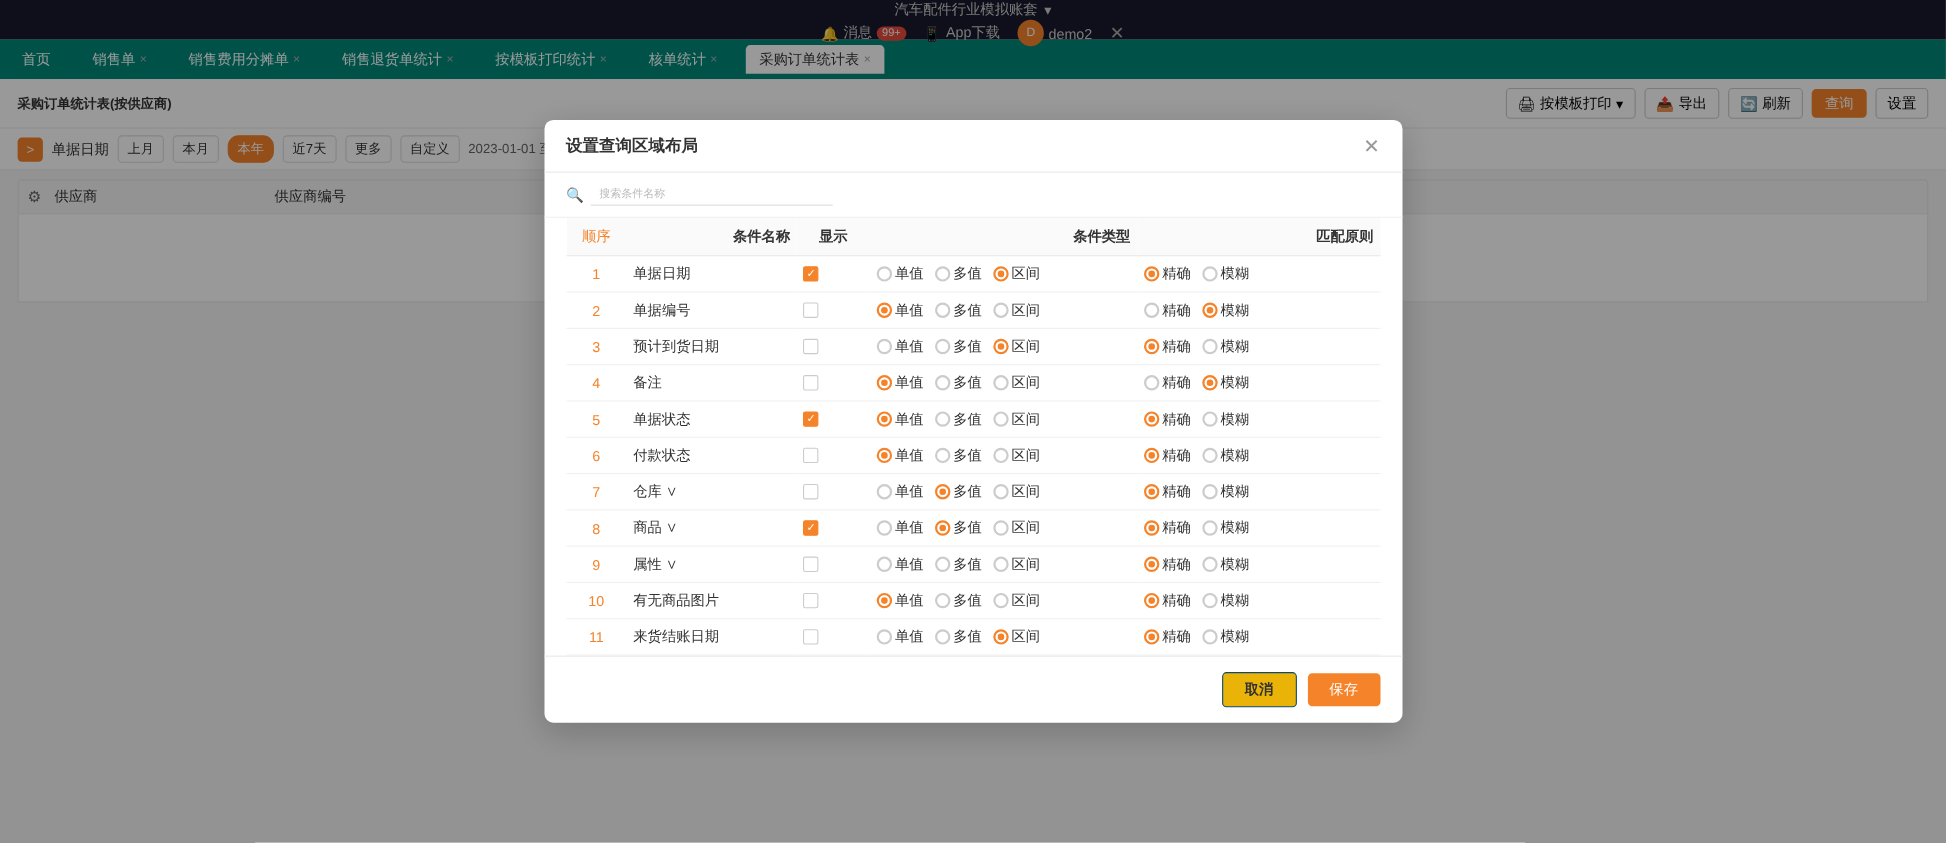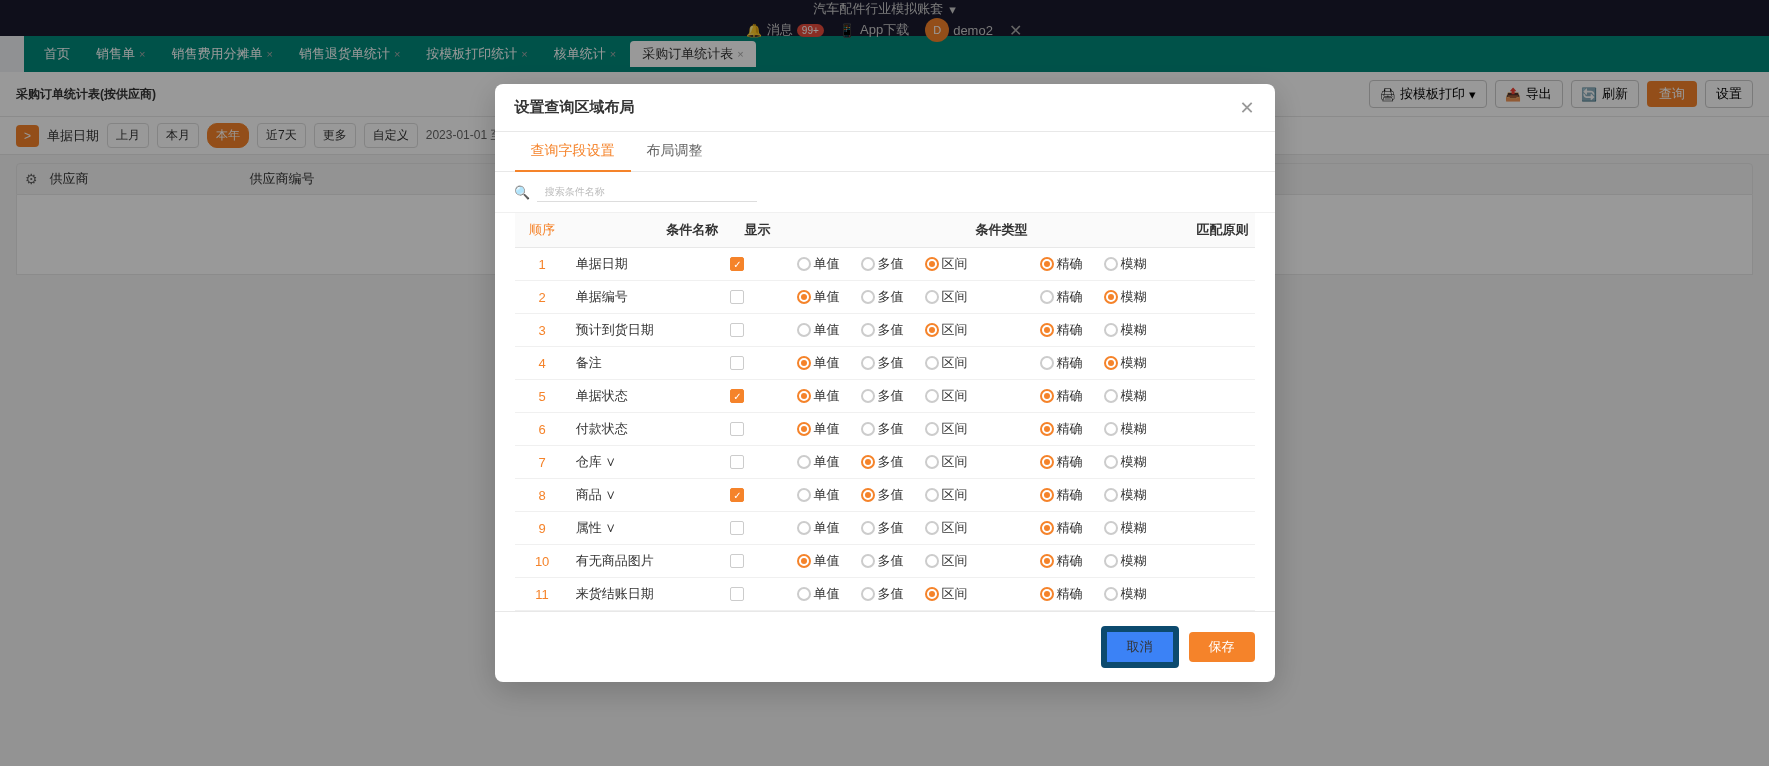--- a/index.html
+++ b/index.html
@@ -21,22 +21,21 @@
     .top-bar-right .badge { background: #e74c3c; color: #fff; border-radius: 8px; padding: 1px 5px; font-size: 10px; }
     .top-bar-right .close-x { color: #aaa; cursor: pointer; font-size: 16px; }
 
     
     .nav-tabs {
       background: #00897b;
       height: 36px;
       display: flex;
       align-items: center;
       padding: 0 8px;
-      gap: 2px;
-      margin-left: 24px;
+      gap: 14px;
     }
     .nav-tab {
       padding: 4px 12px;
       color: #fff;
       font-size: 13px;
       cursor: pointer;
       border-radius: 4px 4px 0 0;
       display: flex;
       align-items: center;
       gap: 4px;
@@ -171,21 +170,21 @@
     }
     .settings-table tbody tr { border-bottom: 1px solid #f0f0f0; }
     .settings-table tbody td { padding: 7px 6px; font-size: 13px; color: #333; vertical-align: middle; }
     .settings-table .col-order { width: 50px; text-align: center; color: #f5832a; font-weight: normal; }
     .settings-table .col-name { width: 140px; }
     .settings-table .col-show { width: 60px; text-align: center; }
     .settings-table .col-type { width: 220px; }
     .settings-table .col-rule { width: 200px; }
 
     
-    .radio-group { display: flex; align-items: flex-end; gap: 21px; }
+    .radio-group { display: flex; align-items: flex-end; gap: 10px; }
     .radio-item { display: flex; align-items: center; gap: 3px; cursor: pointer; font-size: 13px; }
     .radio-circle {
       width: 14px; height: 14px; border-radius: 50%; border: 2px solid #ccc;
       display: flex; align-items: center; justify-content: center;
       flex-shrink: 0;
     }
     .radio-circle.checked { border-color: #f5832a; }
     .radio-circle.checked::after { content: ''; width: 6px; height: 6px; border-radius: 50%; background: #f5832a; }
 
     
@@ -198,21 +197,21 @@
 
     
     .dialog-footer {
       padding: 14px 20px;
       display: flex;
       align-items: center;
       justify-content: flex-end;
       gap: 10px;
       border-top: 1px solid #e8e8e8;
     }
-    .btn-cancel { background: #3b82f6; border: 6px solid #0c4a6e; padding: 6px 20px; border-radius: 4px; cursor: pointer; font-size: 13px; color: #333; }
+    .btn-cancel { background: #eab308; border: 1px solid #0c4a6e; padding: 6px 20px; border-radius: 4px; cursor: pointer; font-size: 13px; color: #333; font-weight: bold; }
     .btn-save { background: #f5832a; color: #fff; border: none; padding: 6px 20px; border-radius: 4px; cursor: pointer; font-size: 13px; }
 
     
     .settings-table::-webkit-scrollbar { width: 6px; }
     .settings-table::-webkit-scrollbar-thumb { background: #ddd; border-radius: 3px; }
 
     
     .bg-table { padding: 8px 16px; }
   </style>
 </head>
@@ -322,28 +321,20 @@
 </div>
 
 <div class="overlay">
   <div class="dialog">
 
     <div class="dialog-header">
       <span class="dialog-title">设置查询区域布局</span>
       <span class="dialog-close">✕</span>
     </div>
 
-    <div class="dialog-tabs">
-      <div class="dialog-tab active">
-        <span>查询字段设置</span>
-      </div>
-      <div class="dialog-tab">
-        <span>布局调整</span>
-      </div>
-    </div>
 
     <div class="search-box">
       <span style="color:#aaa">🔍</span>
       <input class="search-input" type="text" placeholder="搜索条件名称" style="">
     </div>
 
     <div class="settings-table">
       <table>
         <thead>
           <tr>

